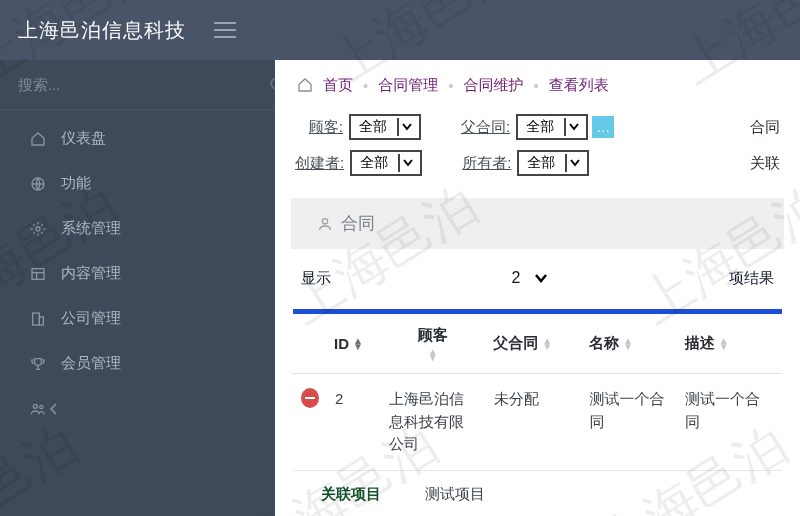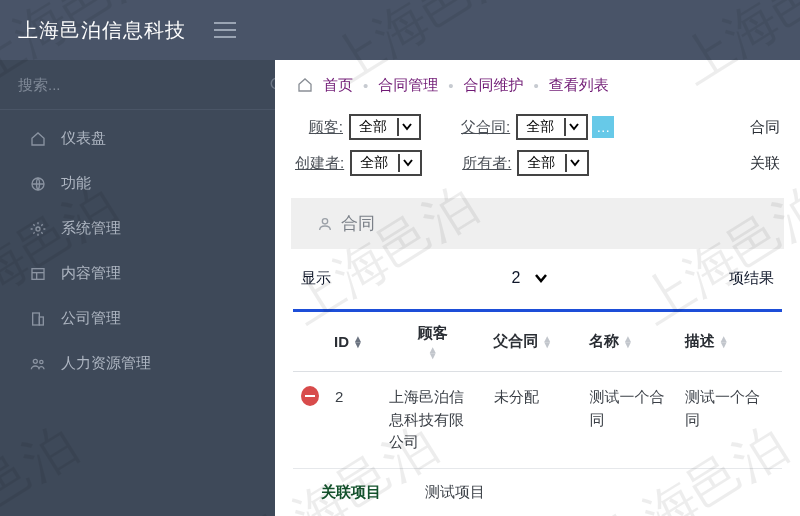--- a/index.html
+++ b/index.html
@@ -45,21 +45,21 @@
 .ftrail { color: #2a2f36; margin-left: auto; font-size: 15px; }
 
 .section-title { display: flex; align-items: center; gap: 8px; padding: 14px 26px; background: #efefef; color: #7b8088; font-size: 17px; margin: 4px 16px 10px; }
 .section-title .ticon { color: #9ba0a7; }
 
 .show-row { display: flex; align-items: center; gap: 0; padding: 6px 26px 4px; color: #0f172a; font-size: 15px; justify-content: space-between; }
 .show-sel { display: flex; align-items: center; gap: 14px; padding: 4px 10px; cursor: pointer; }
 .show-sel .num { font-size: 16px; }
 
 .tbl { margin: 14px 18px 0; }
-.thead { display: flex; border-top: 3px solid #1d4ed8; border-bottom: 1px solid #dcdfe3; }
+.thead { display: flex; border-top: 5px solid #1d4ed8; border-bottom: 1px solid #dcdfe3; }
 .th { padding: 12px 8px; font-weight: 700; color: #2a2e34; font-size: 15px; display: flex; align-items: center; gap: 4px; }
 .th .sort { color: #c2c6cc; display:flex; flex-direction:column; line-height:6px; font-size:10px;}
 .th.sortActive .sort { color:#6b7380; }
 .tr { display: flex; border-bottom: 1px solid #e6e8eb; }
 .td { padding: 14px 8px; color: #3a3f46; font-size: 15px; line-height: 1.5; }
 .c0 { width: 34px; display:flex; align-items:flex-start; padding-top:14px;}
 .c1 { width: 56px; }
 .c2 { width: 110px; flex-direction: column; }
 .c3 { width: 100px; }
 .c4 { width: 100px; }
@@ -169,26 +169,38 @@
       <span class="nlabel">公司管理</span>
       <span class="chev">
           <svg width="10" height="14" viewBox="0 0 10 14" fill="none" stroke="currentColor" stroke-width="2">
             <path d="M7 2L2 7l5 5"></path>
           </svg>
         </span>
     </div>
     <div class="nav-item">
       <span class="nicon">
           <svg width="16" height="16" viewBox="0 0 24 24" fill="none" stroke="currentColor" stroke-width="2">
+            <path d="M7 4h10v5a5 5 0 01-10 0zM9 20h6M12 14v6M5 6H3v2a3 3 0 003 3M19 6h2v2a3 3 0 01-3 3"></path>
+          </svg>
+        </span>
+      <span class="nlabel">会员管理</span>
+      <span class="chev">
+          <svg width="10" height="14" viewBox="0 0 10 14" fill="none" stroke="currentColor" stroke-width="2">
+            <path d="M7 2L2 7l5 5"></path>
+          </svg>
+        </span>
+    </div>
+    <div class="nav-item">
+      <span class="nicon">
+          <svg width="16" height="16" viewBox="0 0 24 24" fill="none" stroke="currentColor" stroke-width="2">
             <circle cx="8" cy="8" r="3"></circle>
             <circle cx="17" cy="9" r="2.5"></circle>
             <path d="M2 20c0-3 3-5 6-5s6 2 6 5M13 20c0-2 2-4 4-4s4 2 4 4"></path>
           </svg>
         </span>
-      <span class="nlabel">人力资源管理</span>
       <span class="chev">
           <svg width="10" height="14" viewBox="0 0 10 14" fill="none" stroke="currentColor" stroke-width="2">
             <path d="M7 2L2 7l5 5"></path>
           </svg>
         </span>
     </div>
   </div>
 </div>
 
 <div class="main">

